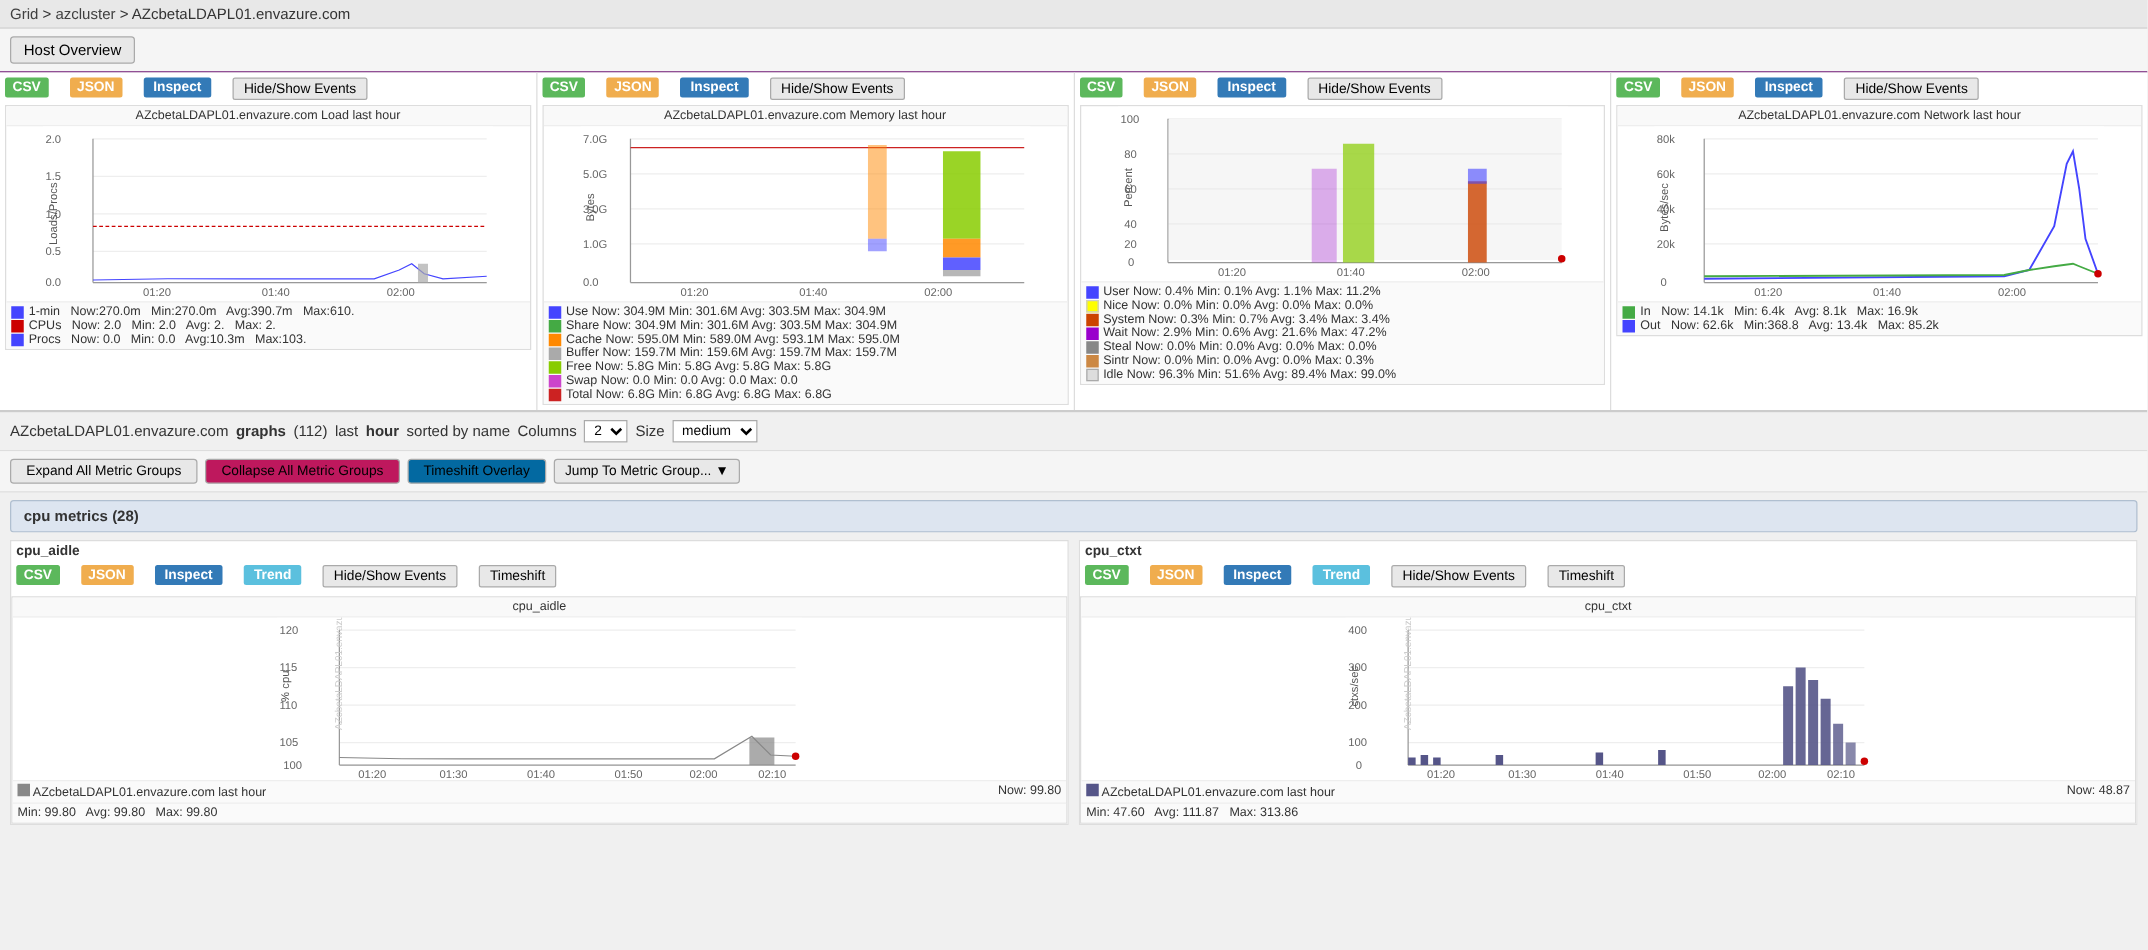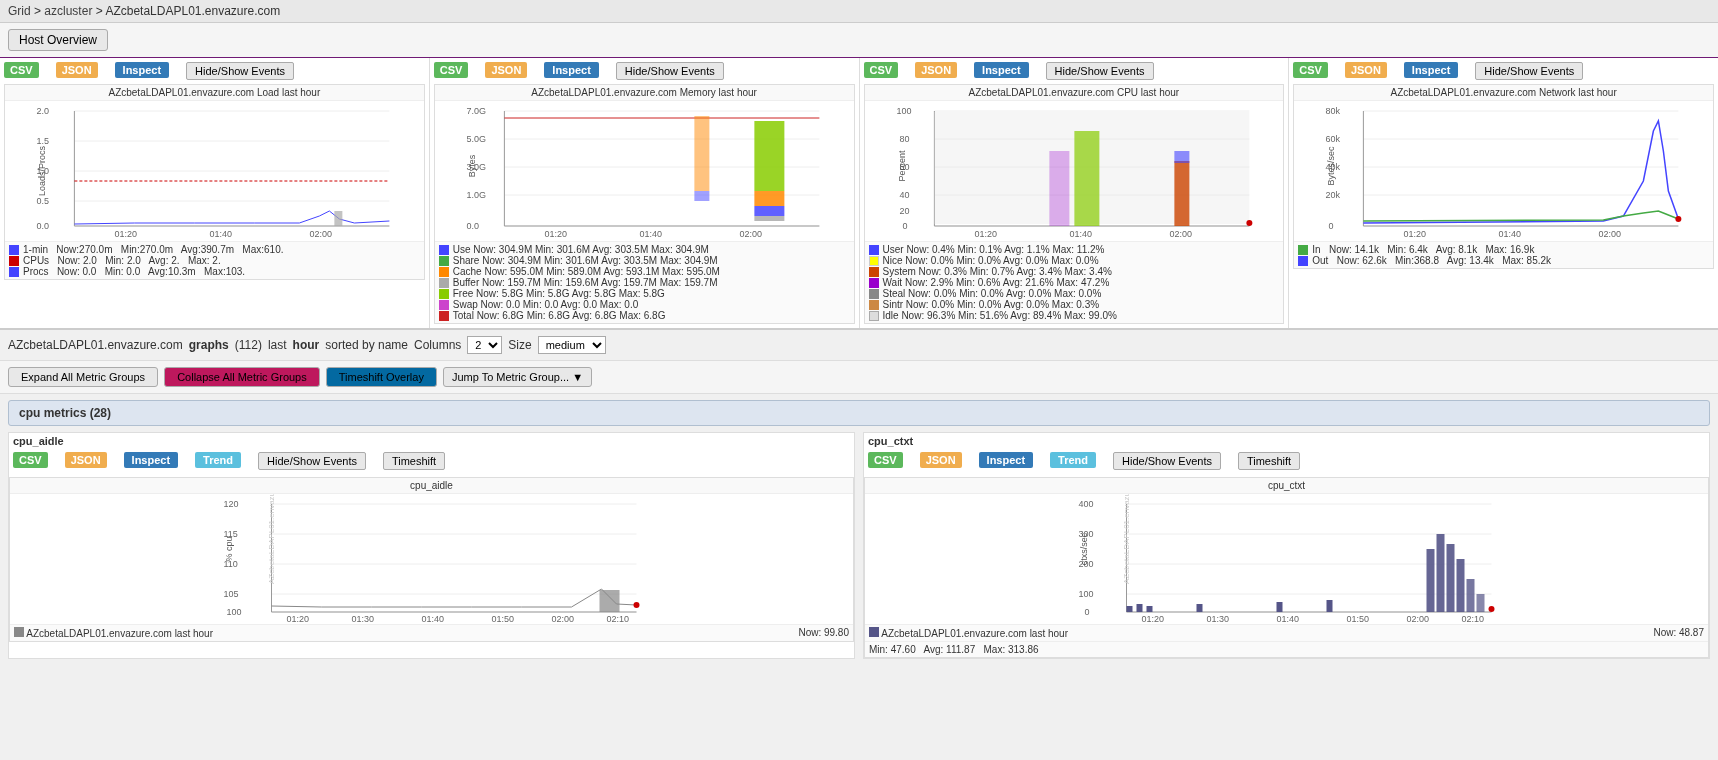--- a/index.html
+++ b/index.html
@@ -201,21 +201,20 @@
   </div>
 
   <div class="overview-panel">
     <div class="panel-toolbar">
       <button class="btn-csv">CSV</button>
       <button class="btn-json">JSON</button>
       <button class="btn-inspect">Inspect</button>
       <button class="btn-hide-show">Hide/Show Events</button>
     </div>
     <div class="chart-area">
-      <div class="chart-title">AZcbetaLDAPL01.envazure.com CPU last hour</div>
       <svg class="chart-svg" viewBox="0 0 360 140" style="height:140px;">
         <rect x="0" y="0" width="360" height="140" fill="#fff"></rect>
         <line x1="40" y1="10" x2="355" y2="10" stroke="#eee" stroke-width="1"></line>
         <line x1="40" y1="38" x2="355" y2="38" stroke="#eee" stroke-width="1"></line>
         <line x1="40" y1="66" x2="355" y2="66" stroke="#eee" stroke-width="1"></line>
         <line x1="40" y1="94" x2="355" y2="94" stroke="#eee" stroke-width="1"></line>
         <line x1="40" y1="125" x2="355" y2="125" stroke="#eee" stroke-width="1"></line>
         <text x="2" y="13" font-size="9" fill="#666">100</text>
         <text x="5" y="41" font-size="9" fill="#666">80</text>
         <text x="5" y="69" font-size="9" fill="#666">60</text>
@@ -405,20 +404,25 @@
           <rect x="378" y="96" width="20" height="22" fill="#888888" opacity="0.7"></rect>
 
           <circle cx="415" cy="111" r="3" fill="#cc0000"></circle>
 
           <text x="52" y="90" font-size="8" fill="#ccc" transform="rotate(-90,52,90)">AZcbetaLDAPL01.envazure.com</text>
         </svg>
         <div class="legend-area">
           <span class="legend-color" style="background:#888888;display:inline-block;"></span>
           <span> AZcbetaLDAPL01.envazure.com last hour</span>
           <span style="float:right;">Now: 99.80</span>
+        </div>
+        <div class="legend-area">
+          <span>Min: 99.80</span>
+          <span> &nbsp; Avg: 99.80</span>
+          <span> &nbsp; Max: 99.80</span>
         </div>
       </div>
     </div>
 
     <div class="metric-panel">
       <div class="metric-panel-name">cpu_ctxt</div>
       <div class="panel-toolbar" style="padding:3px 4px;">
         <button class="btn-csv">CSV</button>
         <button class="btn-json">JSON</button>
         <button class="btn-inspect">Inspect</button>

